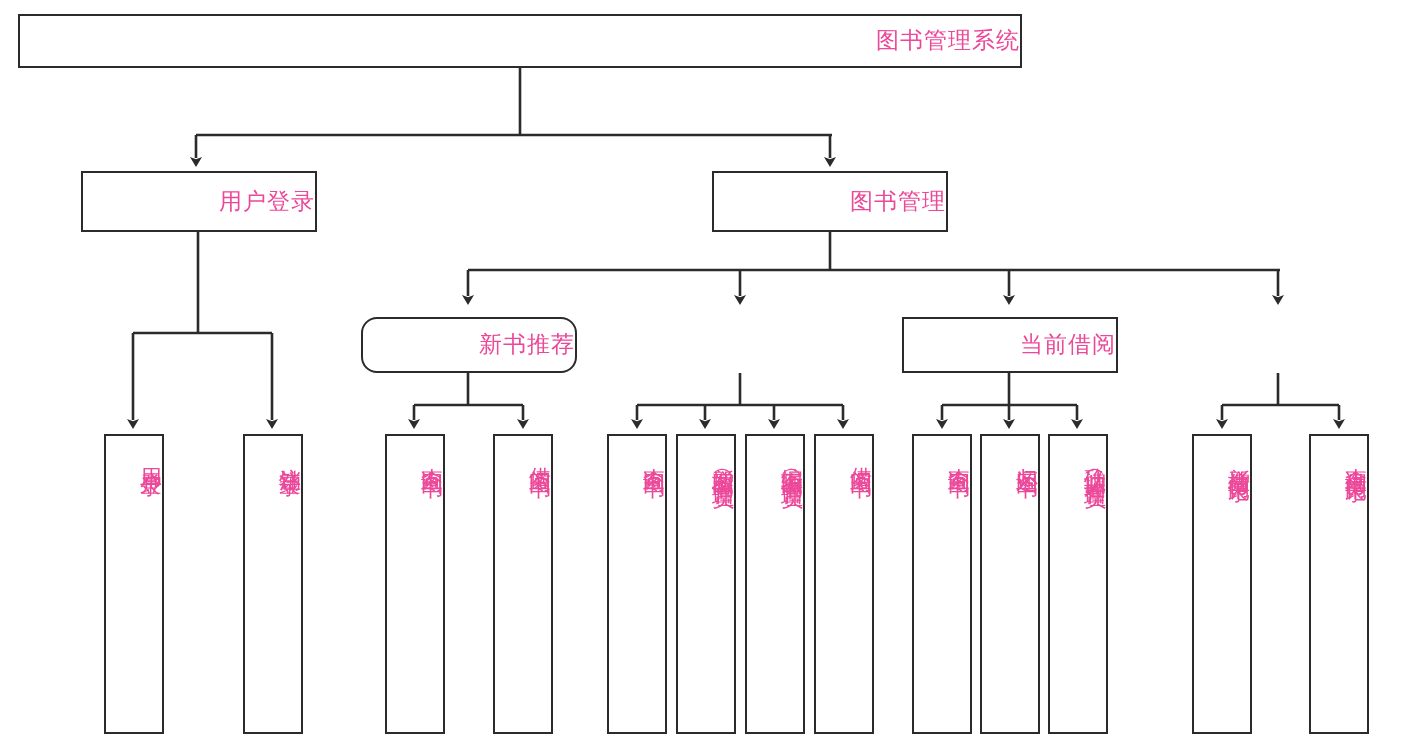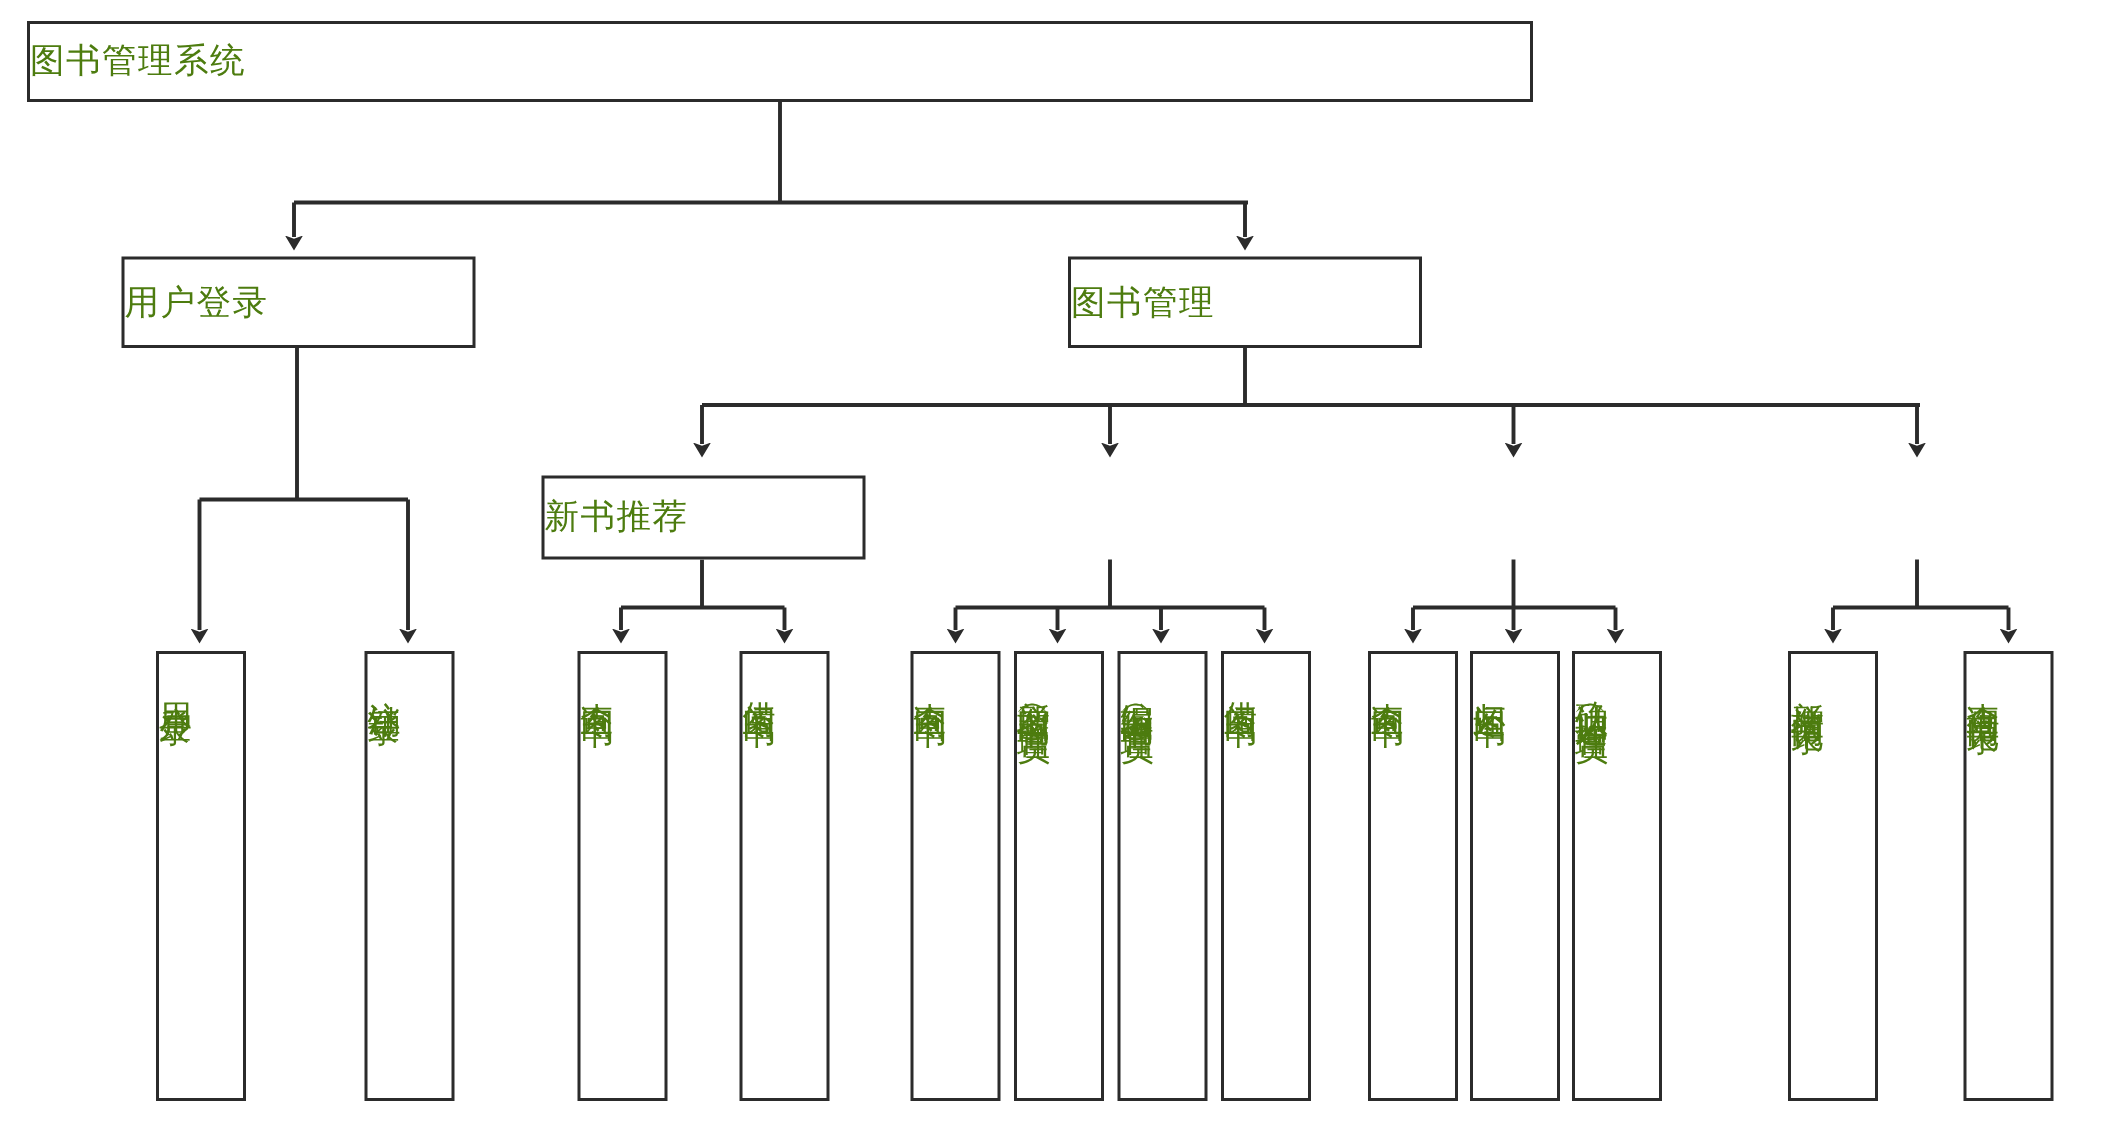--- a/index.html
+++ b/index.html
@@ -25,22 +25,22 @@
     height: 747px;
     pointer-events: none;
   }
   .node {
     position: absolute;
     box-sizing: border-box;
     background: #ffffff;
     border: 2px solid #2b2b2b;
     display: flex;
     align-items: center;
-    justify-content: flex-start;
-    color: #4d7c0f;
+    justify-content: flex-end;
+    color: #ec4899;
   }
   .node .lbl {
     display: block;
     text-align: center;
     line-height: 1.18;
     white-space: nowrap;
   }
   
   .node.horiz .lbl {
     font-size: 23px;
@@ -132,25 +132,28 @@
   </div>
 
   <div class="node horiz" style="left:81px; top:171px; width:236px; height:61px;">
     <span class="lbl">用户登录</span>
   </div>
 
   <div class="node horiz" style="left:712px; top:171px; width:236px; height:61px;">
     <span class="lbl">图书管理</span>
   </div>
 
-  <div class="node horiz" style="left:361px; top:317px; width:216px; height:56px;">
+  <div class="node horiz" style="left:361px; top:317px; width:216px; height:56px;border-radius:16px;">
     <span class="lbl">新书推荐</span>
   </div>
 
 
+  <div class="node horiz" style="left:902px; top:317px; width:216px; height:56px;">
+    <span class="lbl">当前借阅</span>
+  </div>
 
 
   <div class="node vert" style="left:104px; top:434px; width:60px; height:300px;">
     <span class="lbl">用户登录</span>
   </div>
 
   <div class="node vert" style="left:243px; top:434px; width:60px; height:300px;">
     <span class="lbl">注销登录</span>
   </div>
 

